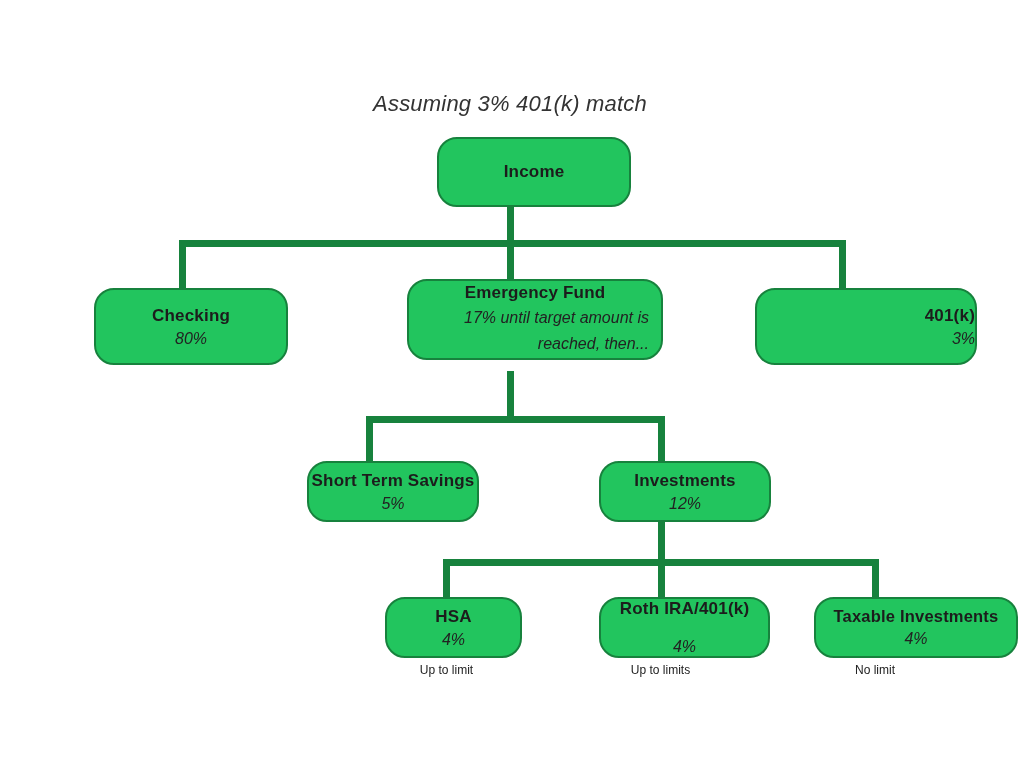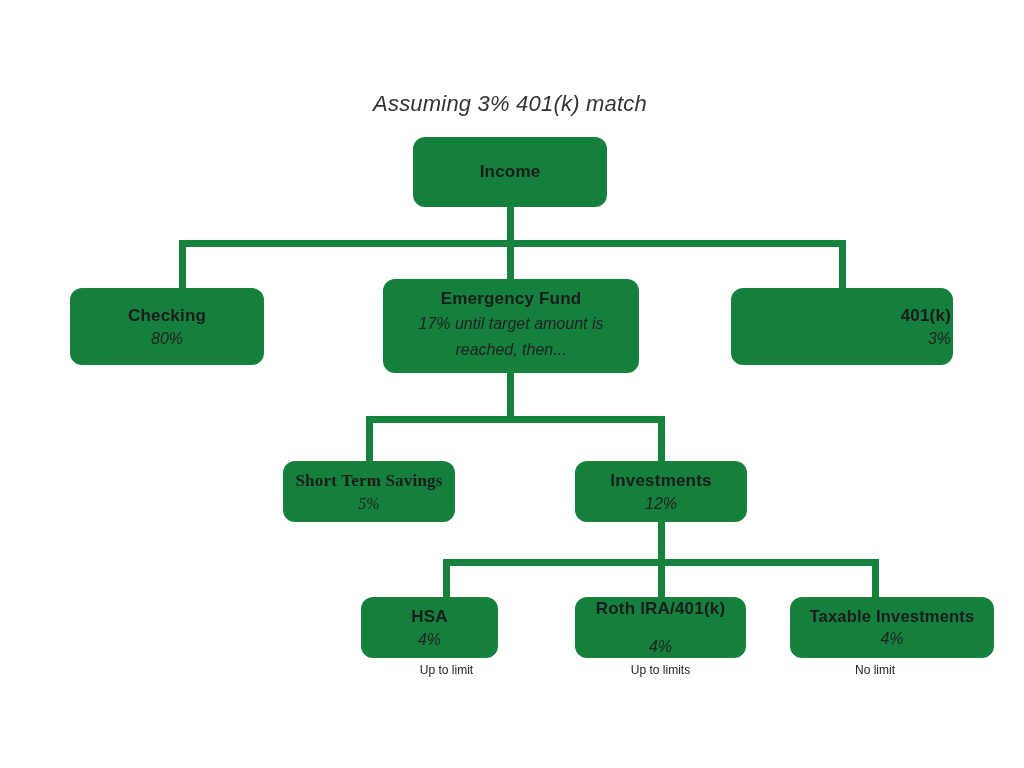--- a/index.html
+++ b/index.html
@@ -27,28 +27,29 @@
     text-align: center;
     font-style: italic;
     font-size: 22px;
     color: #333333;
     letter-spacing: 0.2px;
   }
   .node {
     position: absolute;
     box-sizing: border-box;
     border: 2px solid var(--green);
-    border-radius: 12px;
-    background: #15803d;
+    border-radius: 20px;
+    background: #22c55e;
     display: flex;
     flex-direction: column;
     align-items: center;
     justify-content: center;
     text-align: center;
     z-index: 2;
+    margin-left: 24px;
   }
   .node-title {
     font-weight: bold;
     font-size: 17px;
     color: #1c1c1c;
     letter-spacing: 0.2px;
     white-space: nowrap;
   }
   .node-sub {
     font-style: italic;
@@ -65,23 +66,23 @@
     position: absolute;
     font-size: 12px;
     color: var(--ink);
     text-align: center;
     z-index: 2;
   }
 
   
   #node-income      { left: 413px; top: 137px; width: 194px; height: 70px; }
   #node-checking    { left: 70px;  top: 288px; width: 194px; height: 77px; }
-  #node-emergency   { left: 383px; top: 279px; width: 256px; height: 94px; }
+  #node-emergency   { left: 383px; top: 279px; width: 256px; height: 81px; text-align: right; }
   #node-401k        { left: 731px; top: 288px; width: 222px; height: 77px; align-items: flex-end; }
-  #node-shortterm   { left: 283px; top: 461px; width: 172px; height: 61px; font-family: Liberation Serif, serif; }
+  #node-shortterm   { left: 283px; top: 461px; width: 172px; height: 61px; }
   #node-investments { left: 575px; top: 461px; width: 172px; height: 61px; }
   #node-hsa         { left: 361px; top: 597px; width: 137px; height: 61px; }
   #node-roth        { left: 575px; top: 597px; width: 171px; height: 61px; justify-content: space-between; }
   #node-taxable     { left: 790px; top: 597px; width: 204px; height: 61px; }
 
   #node-emergency .node-sub { line-height: 1.62; padding: 0 12px; margin-top: 2px; }
   #node-taxable .node-title { font-size: 16.5px; }
 
   
   #l1-stem   { left: 507px; top: 205px; width: 7px;   height: 42px; }

